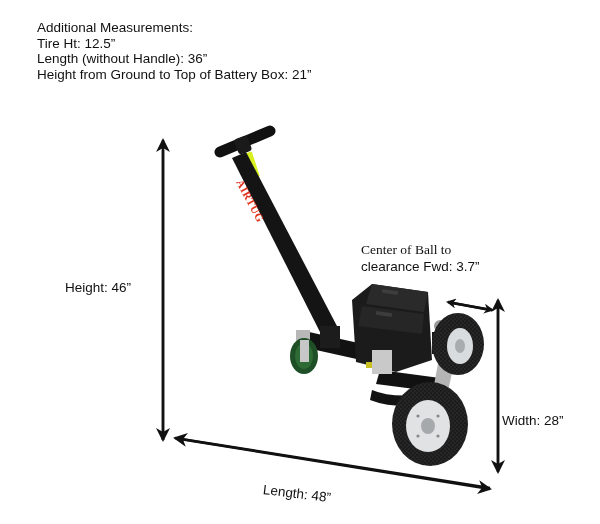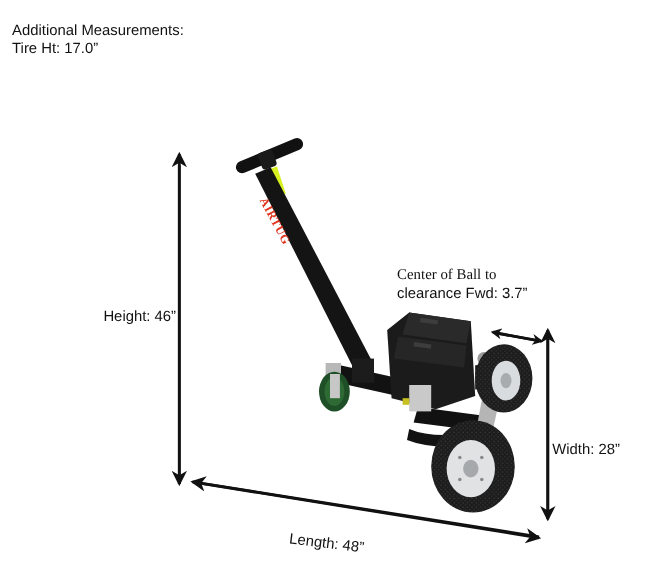--- a/index.html
+++ b/index.html
@@ -1,28 +1,30 @@
 <!DOCTYPE html>
 <html><head>
   <meta charset="utf-8">
   <style>
     html, body { margin: 0; padding: 0; background: #ffffff; }
     body { width: 600px; height: 524px; position: relative; overflow: hidden;
            font-family: "Liberation Sans", sans-serif; color: #111; }
     .notes { position: absolute; left: 11px; top: 20px; font-size: 13.5px; line-height: 15.5px; }
-    .notes div { white-space: nowrap; }
+    .notes div { white-space: nowrap; margin-left: 26px; }
     .lbl { position: absolute; font-size: 13.5px; white-space: nowrap; color: #111; }
     svg.stage { position: absolute; left: 0; top: 0; }
   </style>
 </head>
 <body>
 
 <div class="notes">
   <div>Additional Measurements:</div>
-  <div>Tire Ht:  17.0”</div>
+  <div>Tire Ht:  12.5”</div>
+  <div>Length (without Handle): 36”</div>
+  <div>Height from Ground to Top of Battery Box: 21”</div>
 </div>
 
 <svg class="stage" width="600" height="524" viewBox="0 0 600 524">
   <defs>
     <marker id="ah" markerWidth="10" markerHeight="10" refX="8" refY="5" orient="auto" markerUnits="userSpaceOnUse">
       <path d="M0,0 L10,5 L0,10 L3,5 Z" fill="#111"></path>
     </marker>
     <marker id="ah2" markerWidth="14" markerHeight="14" refX="12" refY="7" orient="auto" markerUnits="userSpaceOnUse">
       <path d="M0,0 L14,7 L0,14 L4,7 Z" fill="#111"></path>
     </marker>
@@ -104,17 +106,17 @@
       <ellipse cx="428" cy="426" rx="22" ry="26" fill="#e0e2e4"></ellipse>
       <ellipse cx="428" cy="426" rx="7" ry="8" fill="#a6a9ac"></ellipse>
       <circle cx="418" cy="416" r="1.6" fill="#888"></circle>
       <circle cx="438" cy="416" r="1.6" fill="#888"></circle>
       <circle cx="418" cy="436" r="1.6" fill="#888"></circle>
       <circle cx="438" cy="436" r="1.6" fill="#888"></circle>
     </g>
   </g>
 </svg>
 
-<div class="lbl" style="left:94px; top:280px;">Height: 46”</div>
+<div class="lbl" style="left:65px; top:280px;">Height: 46”</div>
 <div class="lbl" style="left:361px; top:242px;font-family:Liberation Serif, serif;">Center of Ball to</div>
 <div class="lbl" style="left:361px; top:259px;">clearance Fwd:  3.7”</div>
-<div class="lbl" style="left:502px; top:401px;">Width:  28”</div>
+<div class="lbl" style="left:502px; top:413px;">Width:  28”</div>
 <div class="lbl" style="left:264px; top:482px; transform: rotate(7deg); transform-origin: left top;">Length:  48”</div>
 
 </body></html>

